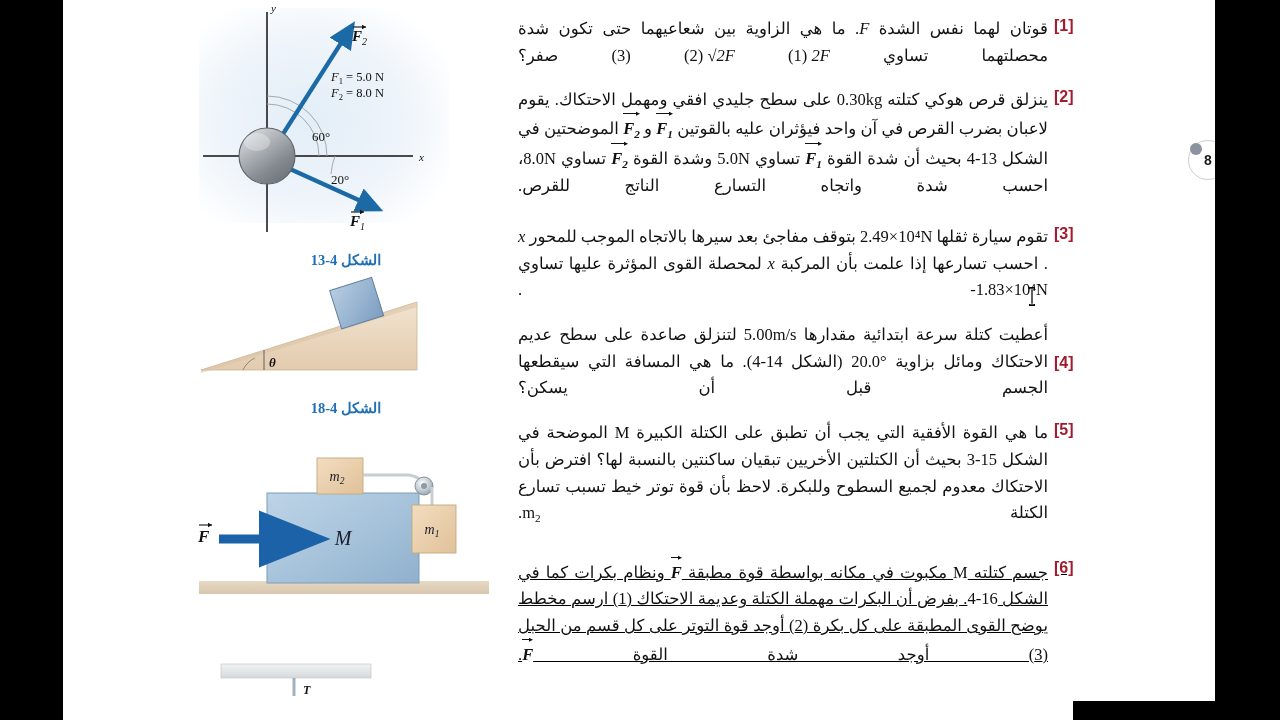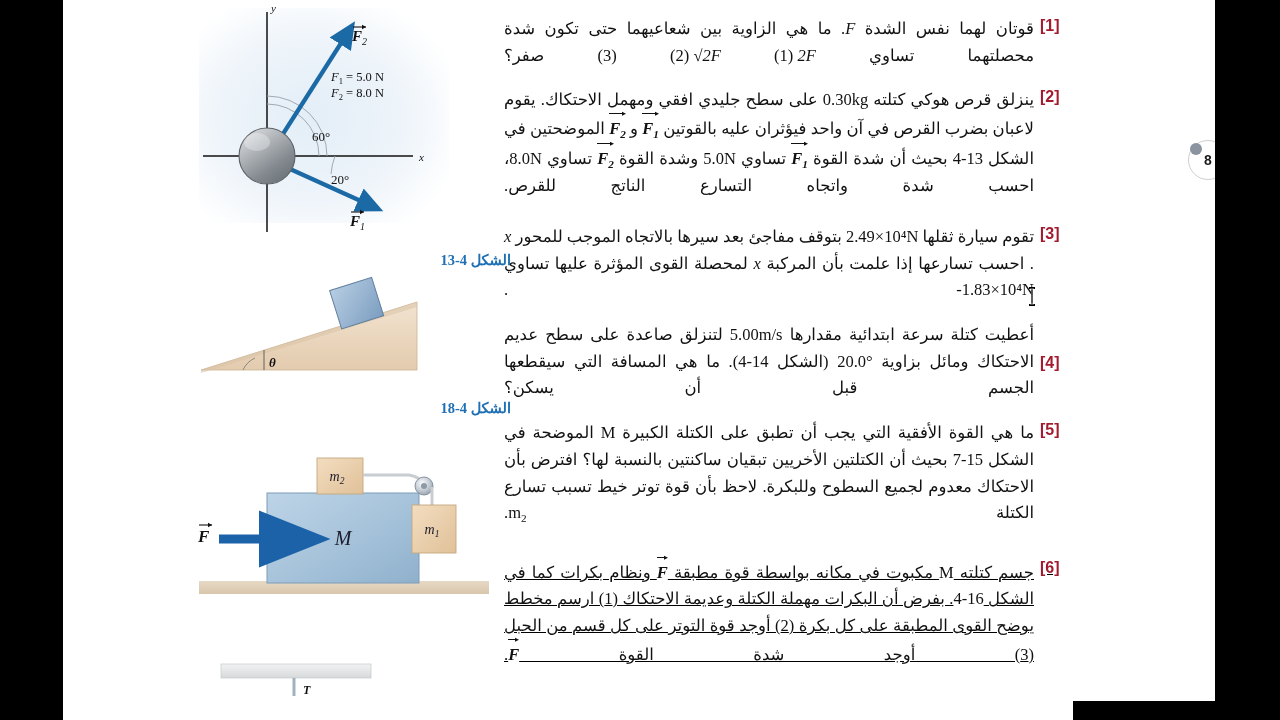--- a/index.html
+++ b/index.html
@@ -23,21 +23,21 @@
     position: absolute;
     left: 63px; top: 0;
     width: 1152px; height: 720px;
     background: #ffffff;
     overflow: hidden;
   }
 
   
   .questions {
     position: absolute;
-    left: 441px;
+    left: 455px;
     top: 16px;
     width: 570px;
   }
   .qrow {
     display: flex;
     flex-direction: row;
     align-items: flex-start;
     margin-bottom: 18px;
   }
   .qtext {
@@ -94,21 +94,21 @@
 
   
   .figures {
     position: absolute;
     left: 118px;
     top: 0px;
     width: 330px;
   }
   .figbox { position: relative; }
   .cap {
-    text-align: right;
+    text-align: center;
     color: #1f6fb5;
     font-family: "Liberation Serif", "DejaVu Serif", serif;
     font-size: 14.5px;
     font-weight: bold;
     direction: rtl;
   }
 
   
   .badge {
     position: absolute;
@@ -341,21 +341,21 @@
 
       <div class="qrow" style="margin-top:12px;align-items:center;">
         <div class="qtext">
           <span>أعطيت كتلة سرعة ابتدائية مقدارها </span><span class="ltr">5.00m/s</span><span> لتنزلق صاعدة على سطح عديم الاحتكاك ومائل بزاوية </span><span class="ltr">20.0°</span><span> (الشكل </span><span class="ltr">4-14</span><span>). ما هي المسافة التي سيقطعها الجسم قبل أن يسكن؟</span>
         </div>
         <div class="qnum">[4]</div>
       </div>
 
       <div class="qrow" style="margin-top:12px;">
         <div class="qtext">
-          <span>ما هي القوة الأفقية التي يجب أن تطبق على الكتلة الكبيرة </span><span class="ltr">M</span><span> الموضحة في الشكل </span><span class="ltr">7-15</span><span> بحيث أن الكتلتين الأخريين تبقيان ساكنتين بالنسبة لها؟ افترض بأن الاحتكاك معدوم لجميع السطوح وللبكرة. لاحظ بأن قوة توتر خيط تسبب تسارع الكتلة </span><span class="ltr">m<sub class="sb">2</sub></span><span>.</span>
+          <span>ما هي القوة الأفقية التي يجب أن تطبق على الكتلة الكبيرة </span><span class="ltr">M</span><span> الموضحة في الشكل </span><span class="ltr">3-15</span><span> بحيث أن الكتلتين الأخريين تبقيان ساكنتين بالنسبة لها؟ افترض بأن الاحتكاك معدوم لجميع السطوح وللبكرة. لاحظ بأن قوة توتر خيط تسبب تسارع الكتلة </span><span class="ltr">m<sub class="sb">2</sub></span><span>.</span>
         </div>
         <div class="qnum">[5]</div>
       </div>
 
       <div class="qrow" style="margin-top:30px;text-decoration:underline;">
         <div class="qtext">
           <span>جسم كتلته </span><span class="ltr">M</span><span> مكبوت في مكانه بواسطة قوة مطبقة </span><span class="vecF">F</span><span> ونظام بكرات كما في الشكل </span><span class="ltr">4-16</span><span>. بفرض أن البكرات مهملة الكتلة وعديمة الاحتكاك (1) ارسم مخطط يوضح القوى المطبقة على كل بكرة (2) أوجد قوة التوتر على كل قسم من الحبل (3) أوجد شدة القوة </span><span class="vecF">F</span><span>.</span>
         </div>
         <div class="qnum">[6]</div>
       </div>

